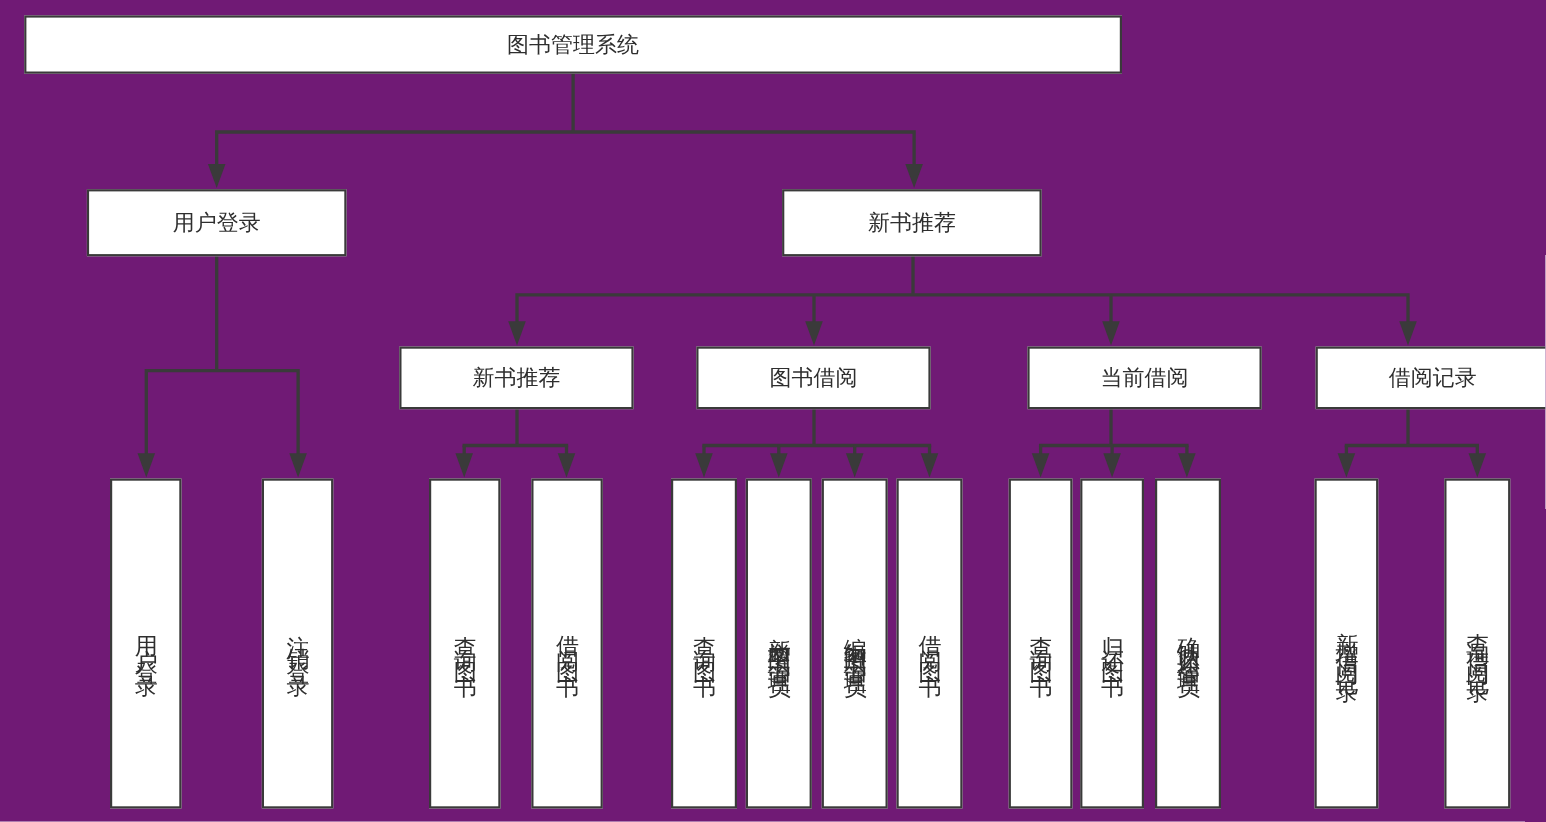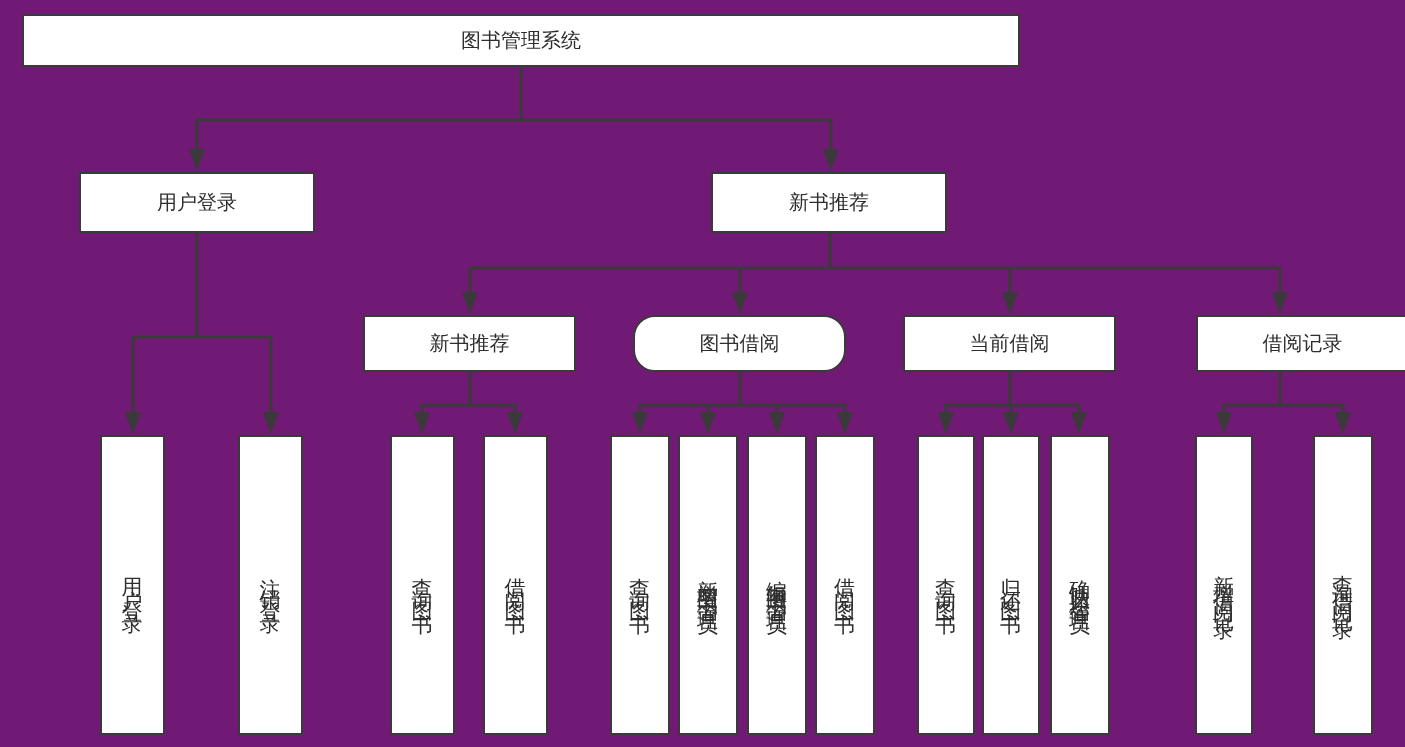--- a/index.html
+++ b/index.html
@@ -75,24 +75,24 @@
   <div class="box l1" style="left:79px;">
     <span>用户登录</span>
   </div>
   <div class="box l1" style="left:711px;">
     <span>新书推荐</span>
   </div>
 
   <div class="box l2" style="left:363px;">
     <span>新书推荐</span>
   </div>
-  <div class="box l2" style="left:633px;border-radius:22px;">
+  <div class="box l2" style="left:633px;">
     <span>图书借阅</span>
   </div>
-  <div class="box l2" style="left:903px;">
+  <div class="box l2" style="left:934px;">
     <span>当前借阅</span>
   </div>
   <div class="box l2" style="left:1196px;text-align:right;">
     <span>借阅记录</span>
   </div>
 
   <div class="box leaf" style="left:100px;width:65px;">
     <span class="vtext">用户登录</span>
   </div>
   <div class="box leaf" style="left:238px;width:65px;">

